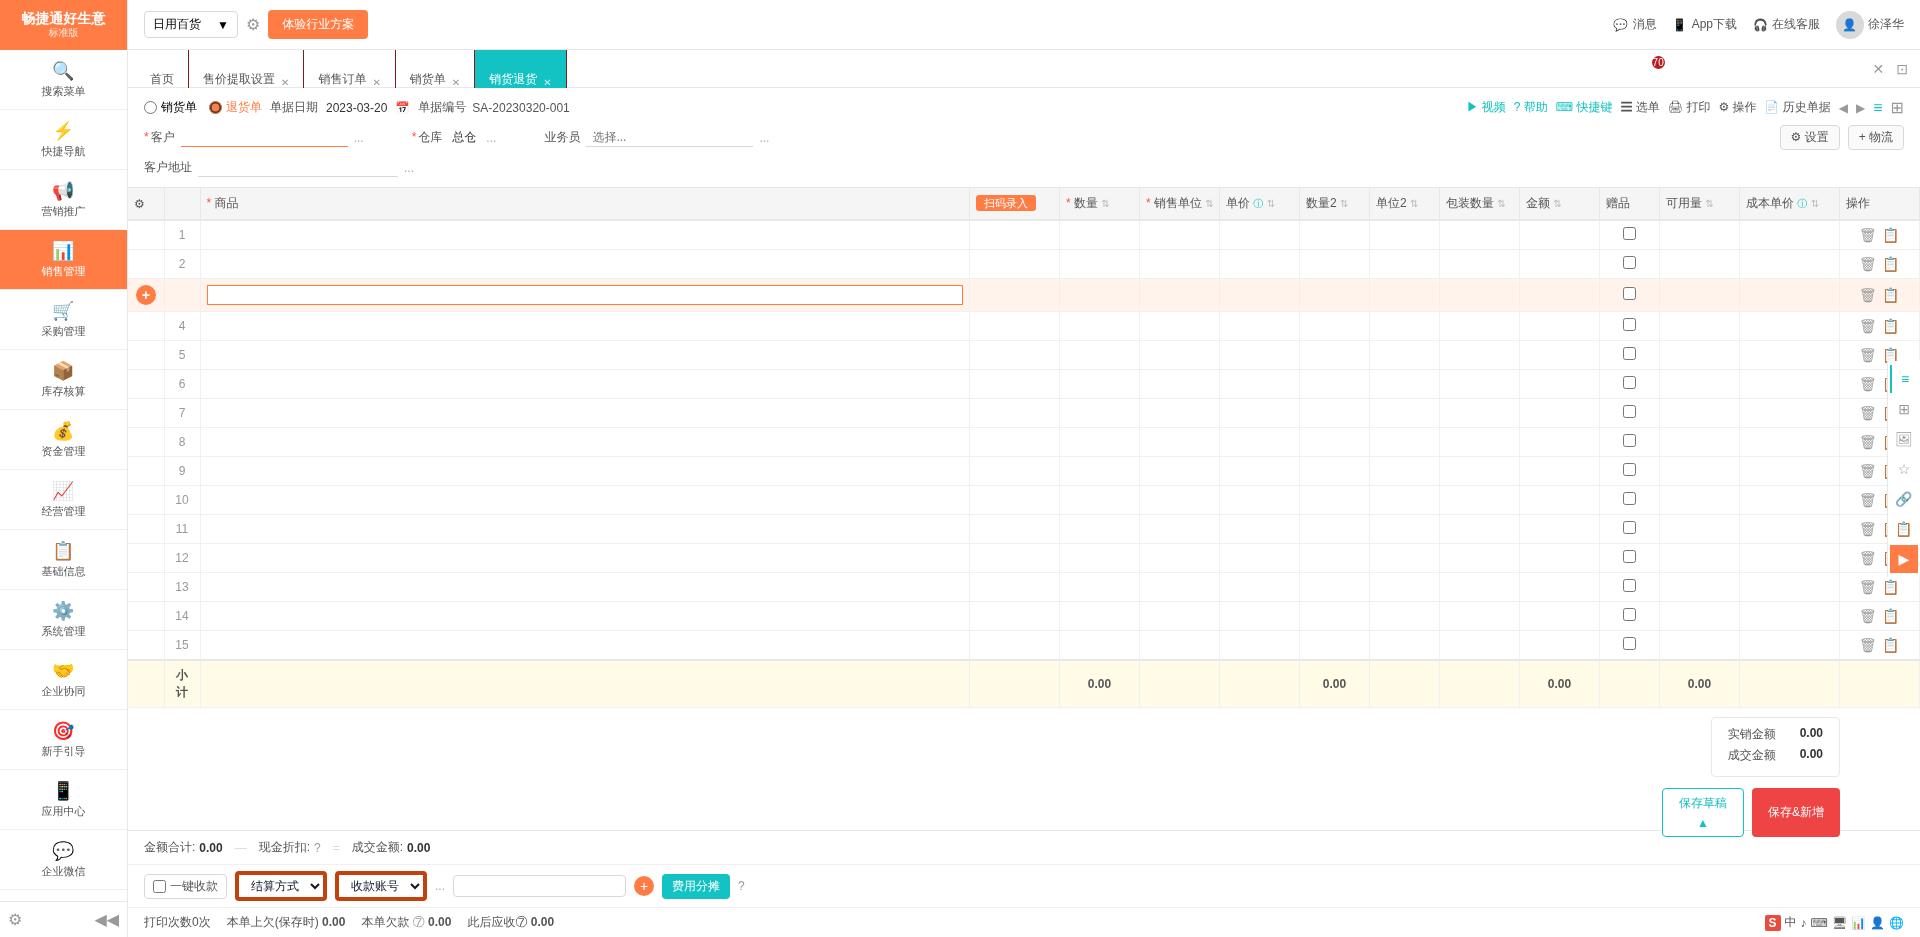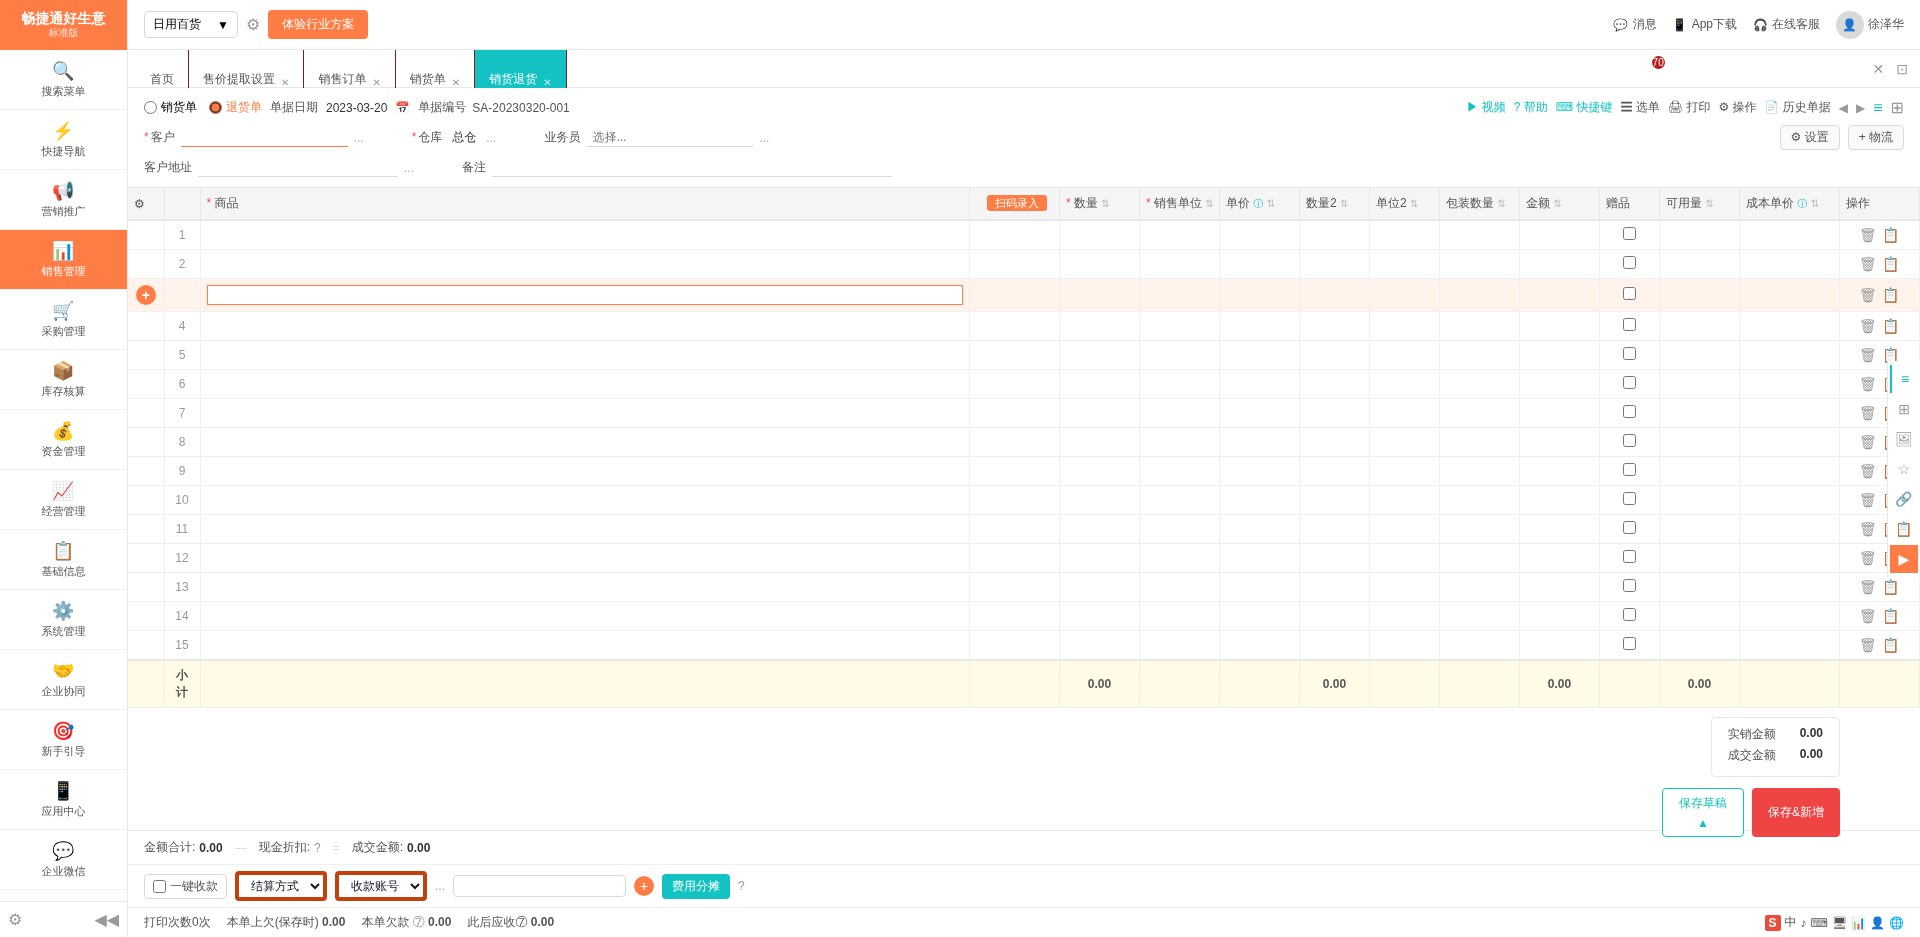--- a/index.html
+++ b/index.html
@@ -67,21 +67,21 @@
     table thead th .sort-icon { color: #bbb; font-size: 10px; }
     table tbody tr { border-bottom: 1px solid #f0f0f0; }
     table tbody tr.active-row { background: #fff3eb; }
     table tbody td { padding: 6px 6px; color: #333; border-right: 1px solid #f0f0f0; font-size: 12px; }
     .row-num { color: #999; text-align: center; width: 30px; }
     .checkbox-cell { text-align: center; }
     .checkbox-cell input[type=checkbox] { accent-color: #13c2c2; }
     .action-icons { display: flex; gap: 6px; justify-content: center; }
     .action-icons span { cursor: pointer; color: #999; font-size: 14px; }
     .add-row-btn { display: inline-flex; align-items: center; justify-content: center; width: 20px; height: 20px; background: #ff7d45; color: #fff; border-radius: 50%; cursor: pointer; font-size: 14px; font-weight: bold; }
-    .scan-btn { background: #ff7d45; color: #fff; padding: 2px 8px; border-radius: 3px; font-size: 11px; cursor: pointer; white-space: nowrap; margin-left: 11px; }
+    .scan-btn { background: #ff7d45; color: #fff; padding: 2px 8px; border-radius: 3px; font-size: 11px; cursor: pointer; white-space: nowrap; }
 
     
     .total-row td { background: #fffbe6; font-weight: bold; color: #555; border-top: 2px solid #e8e8e8; }
 
     
     .bottom-area { background: #fff; border-top: 1px solid #e8e8e8; }
     .bottom-summary { padding: 8px 16px; display: flex; align-items: center; gap: 12px; border-bottom: 1px solid #f0f0f0; }
     .summary-item { display: flex; align-items: center; gap: 4px; color: #555; }
     .summary-sep { color: #d9d9d9; }
     .bottom-payment { padding: 6px 16px; display: flex; align-items: center; gap: 8px; border-bottom: 1px solid #f0f0f0; }
@@ -321,24 +321,20 @@
         <button class="btn-settings">⚙ 设置</button>
         <button class="btn-logistics">+ 物流</button>
       </div>
     </div>
 
     <div class="form-row" style="margin-bottom:0;">
       <div class="form-field">
         <span class="form-label">客户地址</span>
         <input class="form-input" type="text" style="min-width: 200px;">
         <span class="field-dots">...</span>
-      </div>
-      <div class="form-field" style="margin-left:40px;">
-        <span class="form-label">备注</span>
-        <input class="form-input" type="text" style="min-width: 400px;">
       </div>
     </div>
   </div>
 
   <div class="table-wrapper">
     <table>
       <thead>
         <tr>
           <th class="col-gear"><span class="gear-icon-th">⚙</span></th>
           <th class="col-num"></th>

